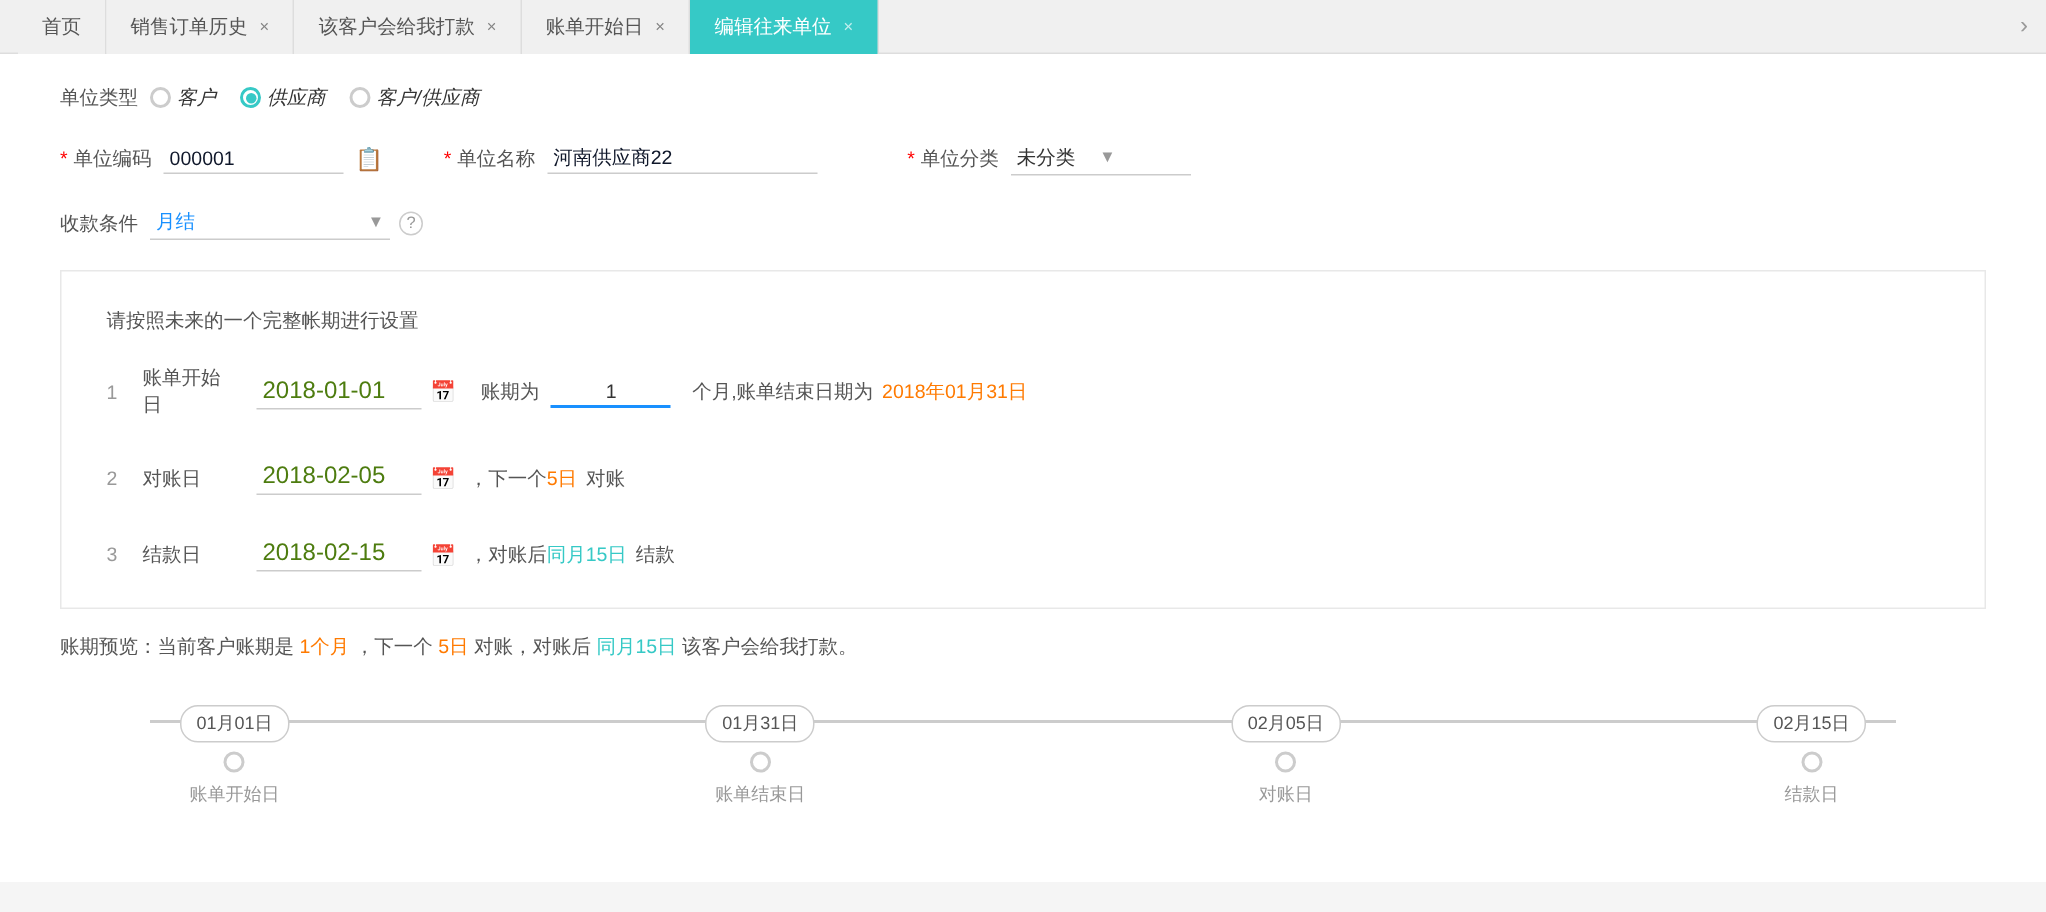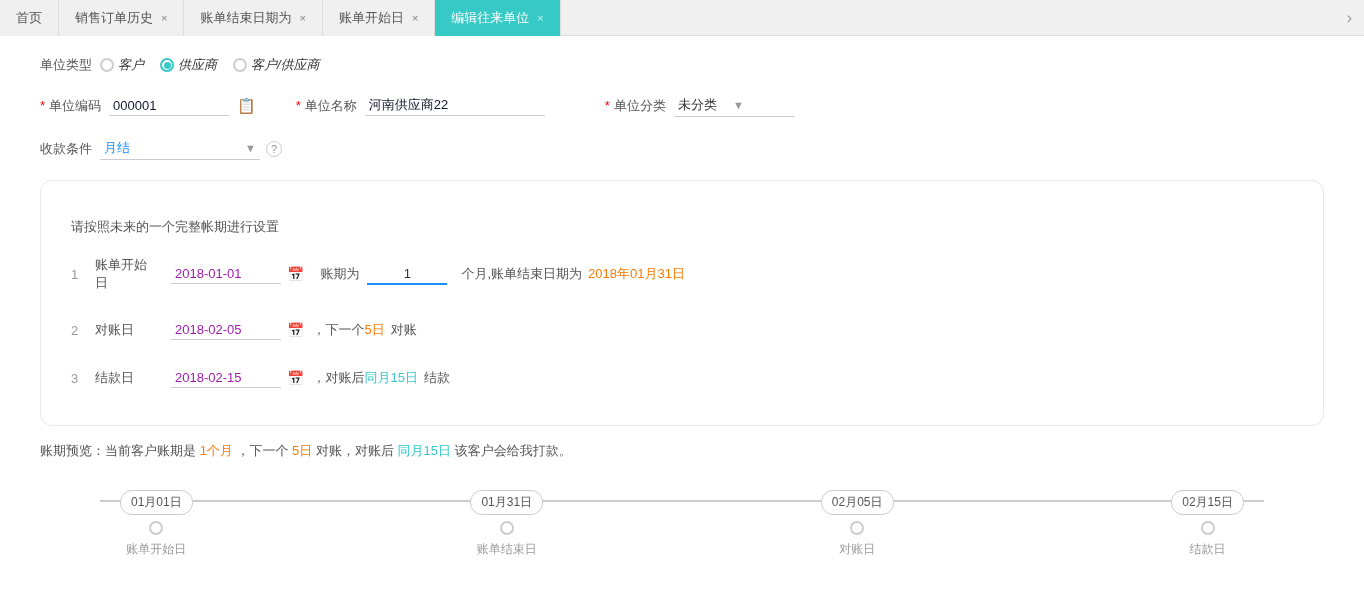--- a/index.html
+++ b/index.html
@@ -2,21 +2,21 @@
 <html><head>
   <meta charset="utf-8">
   <style>
     * { box-sizing: border-box; margin: 0; padding: 0; }
     body { font-family: 'Microsoft YaHei', Arial, sans-serif; font-size: 13px; color: #333; background: #f5f5f5; }
 
     
     .tab-bar {
       display: flex; align-items: center;
       background: #f0f0f0; border-bottom: 1px solid #ddd;
-      height: 36px; padding-left: 0;
+      height: 36px; padding-left: 12px;
     }
     .tab {
       display: flex; align-items: center;
       padding: 0 16px; height: 36px; cursor: pointer;
       border-right: 1px solid #ddd; font-size: 13px; color: #555;
       background: #f0f0f0; white-space: nowrap;
     }
     .tab.active {
       background: #36c9c6; color: #fff;
     }
@@ -64,33 +64,33 @@
       display: flex; align-items: center; border-bottom: 1px solid #ccc;
       padding: 2px 4px; cursor: pointer; min-width: 120px;
     }
     .select-value { color: #1890ff; margin-right: 4px; }
     .select-arrow { color: #999; font-size: 11px; margin-left: auto; }
 
     .calendar-icon { color: #36c9c6; margin-left: 6px; cursor: pointer; font-size: 14px; }
 
     
     .section-box {
-      border: 1px solid #e8e8e8; border-radius: 12px; padding: 37px 30px; margin-top: 0;
+      border: 1px solid #e8e8e8; border-radius: 0; padding: 24px 30px; margin-top: 0;
     }
     .section-title { font-size: 13px; color: #555; margin-bottom: 20px; }
 
     
     .numbered-row {
       display: flex; align-items: center; margin-bottom: 28px;
     }
     .row-num { width: 24px; color: #999; font-size: 13px; }
     .row-label { color: #555; margin-right: 16px; width: 60px; }
     .date-input {
       border: none; border-bottom: 1px solid #ccc; outline: none;
-      padding: 2px 4px; font-size: 13px; color: #a21caf; background: transparent; width: 110px;
+      padding: 2px 4px; font-size: 16px; color: #4d7c0f; background: transparent; width: 110px;
     }
     .period-input {
       border: none; border-bottom: 2px solid #1890ff; outline: none;
       padding: 2px 4px; font-size: 13px; color: #333; background: transparent; width: 80px; text-align: center;
     }
     .row-hint { color: #555; margin-left: 6px; }
     .highlight-orange { color: #ff7a00; }
     .highlight-cyan { color: #36c9c6; }
 
     
@@ -135,21 +135,21 @@
 
 <div class="tab-bar">
   <div class="tab">
     <span>首页</span>
   </div>
   <div class="tab">
     <span>销售订单历史</span>
     <span class="close-btn">×</span>
   </div>
   <div class="tab">
-    <span>账单结束日期为</span>
+    <span>该客户会给我打款</span>
     <span class="close-btn">×</span>
   </div>
   <div class="tab">
     <span>账单开始日</span>
     <span class="close-btn">×</span>
   </div>
   <div class="tab active">
     <span>编辑往来单位</span>
     <span class="close-btn">×</span>
   </div>

